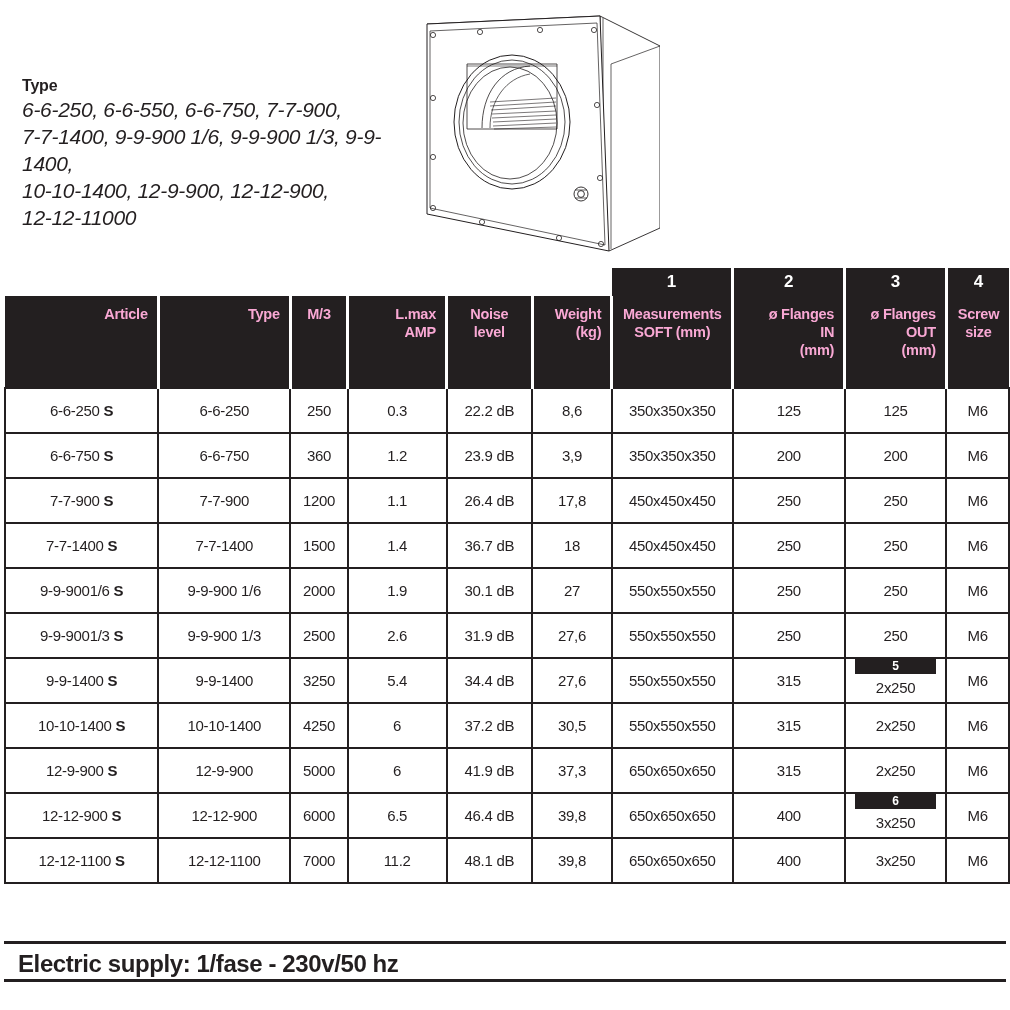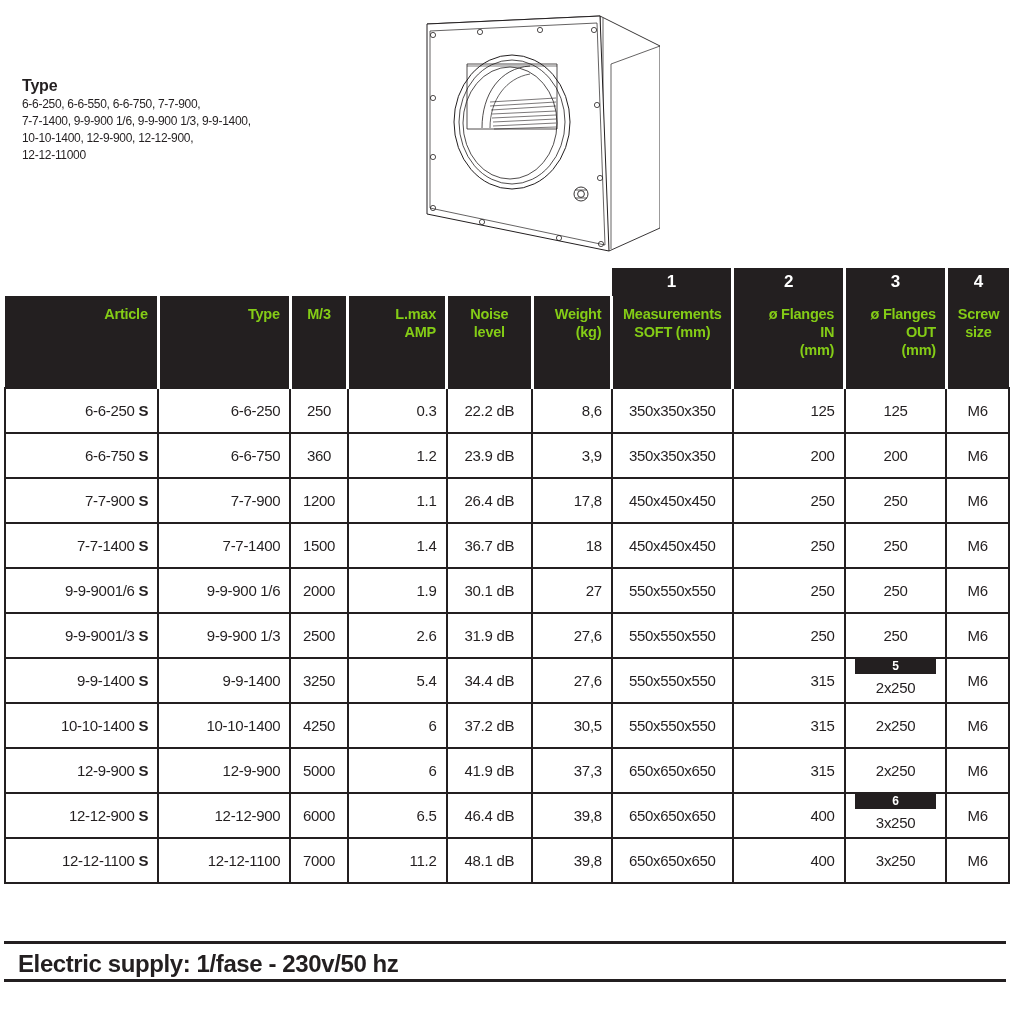--- a/index.html
+++ b/index.html
@@ -19,23 +19,24 @@
   #type-block {
     position: absolute;
     left: 22px; top: 76px;
     width: 380px;
   }
   #type-block .type-heading {
     font-size: 16px; font-weight: bold;
     line-height: 20px; letter-spacing: -0.2px;
   }
   #type-block .type-list {
-    font-size: 12px; font-weight: normal;
-    line-height: 17px; letter-spacing: -0.3px;
+    font-size: 21px; font-weight: normal;
+    line-height: 27px; letter-spacing: -0.3px;
     white-space: pre-line;
+    font-style: italic;
   }
 
   
   #product-illustration {
     position: absolute;
     left: 404px; top: 2px;
     width: 256px; height: 258px;
   }
   #product-illustration svg { display: block; }
 
@@ -73,21 +74,21 @@
     text-align: center;
     vertical-align: middle;
     border-left: 3px solid #ffffff;
   }
   tr.numrow td.num.first { border-left: none; }
   tr.numrow td.blank { background: #ffffff; }
 
   
   tr.head th {
     background: #231f20;
-    color: #84cc16;
+    color: #f9a8d4;
     font-size: 14.5px;
     font-weight: bold;
     letter-spacing: -0.25px;
     vertical-align: top;
     padding: 9px 9px 0 9px;
     height: 92px;
     border-left: 3px solid #ffffff;
     line-height: 18px;
   }
   tr.head th.first { border-left: none; }
@@ -101,21 +102,21 @@
     height: 45px;
     padding: 0 9px;
     vertical-align: middle;
     border-top: 2px solid #231f20;
     border-bottom: 2px solid #231f20;
     border-left: 2px solid #231f20;
     background: #ffffff;
     white-space: nowrap;
   }
   table.spec td.cell.last { border-right: 2px solid #231f20; }
-  table.spec td.cell.ta-r { text-align: right; margin-left: 33px; }
+  table.spec td.cell.ta-r { text-align: center; margin-left: 33px; }
   table.spec td.cell.ta-c { text-align: center; }
   td.cell .s-suffix { font-weight: bold; }
 
   
   td.cell.marked {
     padding: 0;
     position: relative;
   }
   td.cell.marked .marker {
     display: block;

